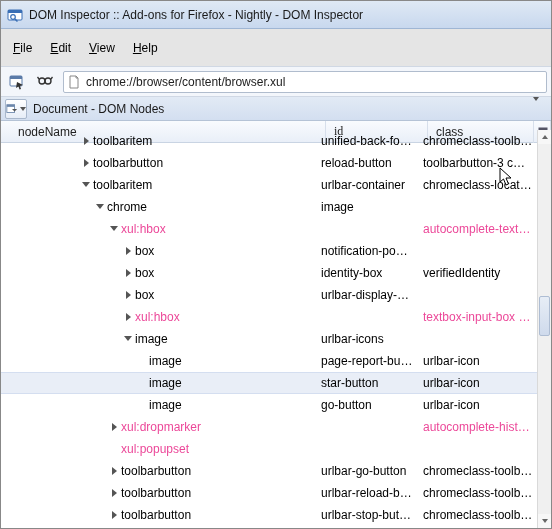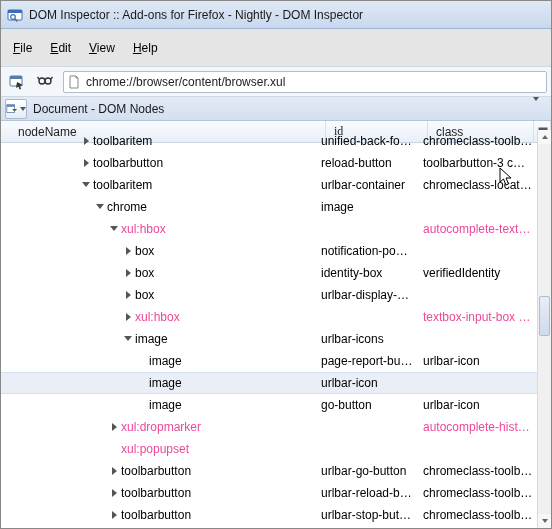--- a/index.html
+++ b/index.html
@@ -249,20 +249,21 @@
         </div>
         <div class="idcell">page-report-but…</div>
         <div class="clscell">urlbar-icon</div>
       </div>
       <div class="row selected">
         <div class="namecell">
           <span class="indent" style="width: 136px;"></span>
           <span class="twisty"></span>
           <span>image</span>
         </div>
+        <div class="idcell">star-button</div>
         <div class="clscell">urlbar-icon</div>
       </div>
       <div class="row">
         <div class="namecell">
           <span class="indent" style="width: 136px;"></span>
           <span class="twisty"></span>
           <span>image</span>
         </div>
         <div class="idcell">go-button</div>
         <div class="clscell">urlbar-icon</div>

